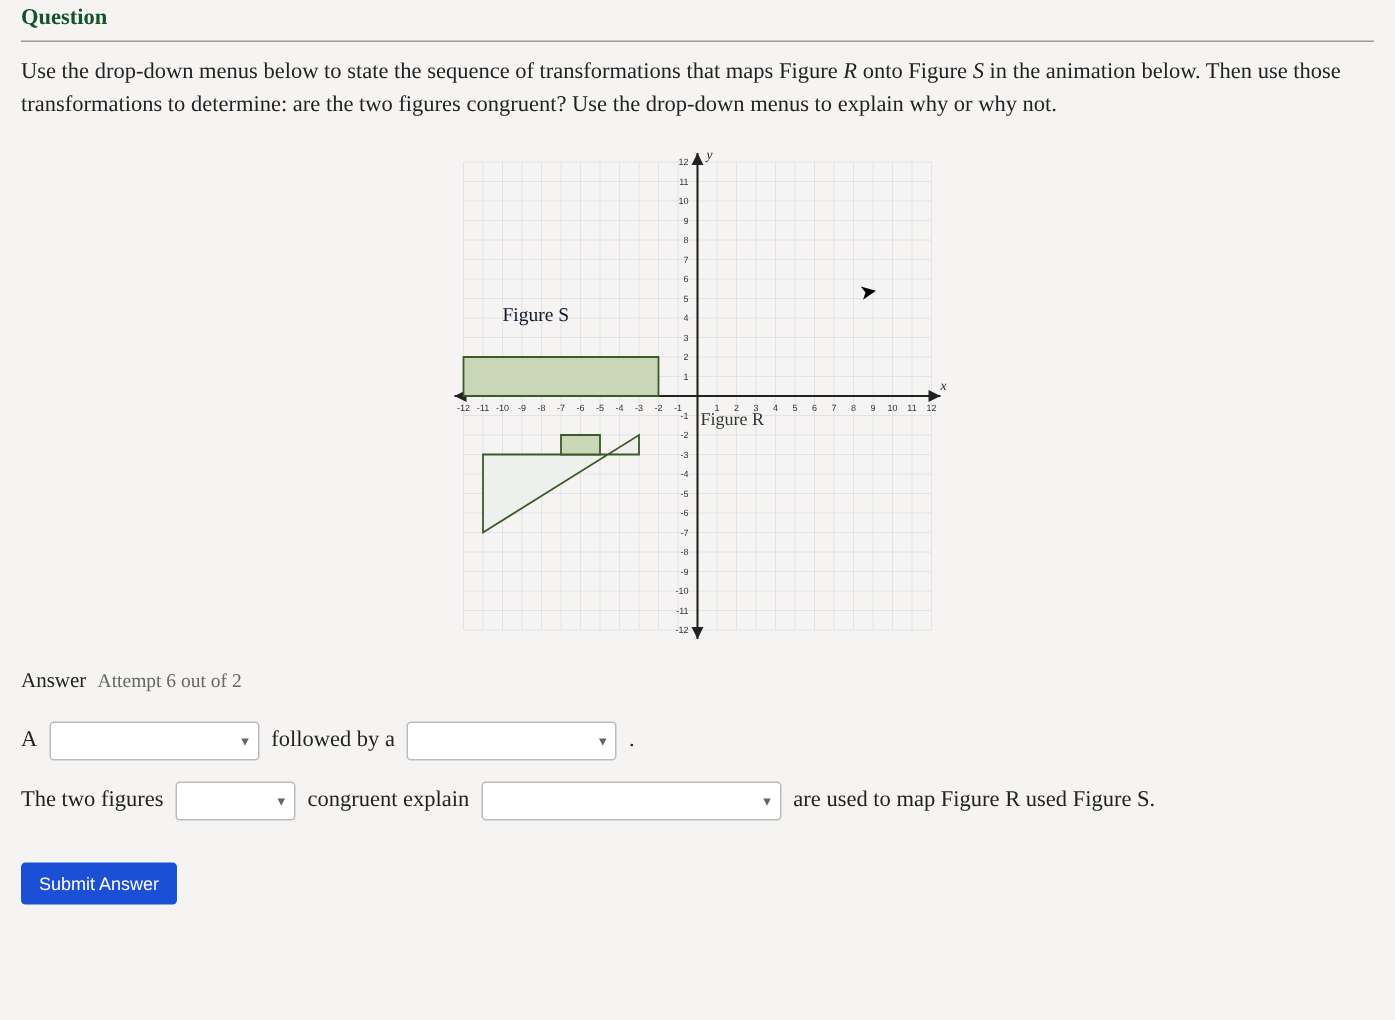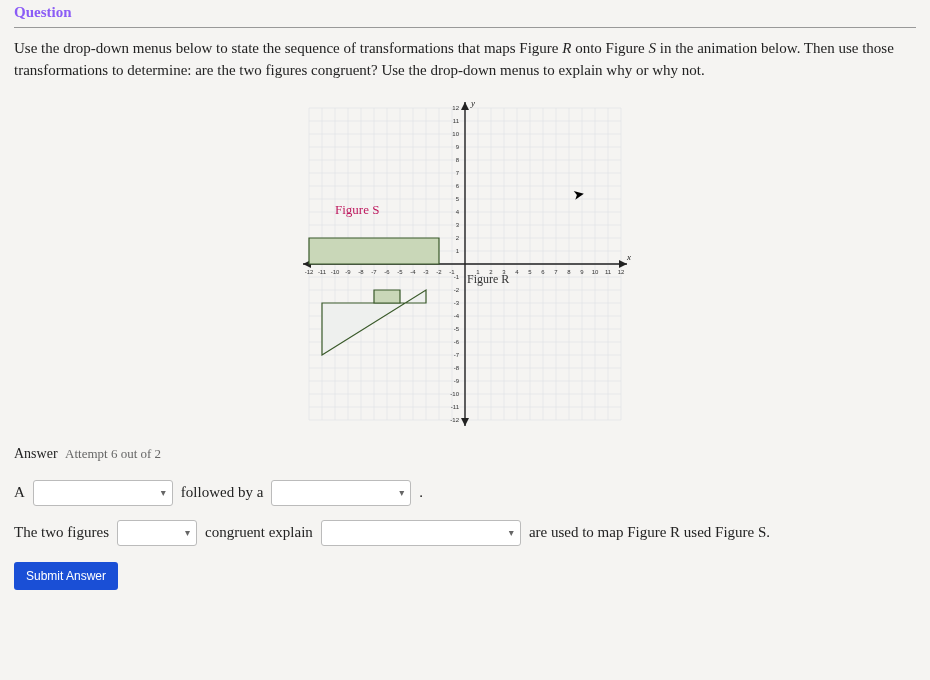--- a/index.html
+++ b/index.html
@@ -7,35 +7,35 @@
     font-family: Georgia, 'Times New Roman', serif;
     background: #f5f4f2;
     color: #222;
     width: 930px;
     height: 680px;
     overflow: hidden;
     padding: 0 14px;
   }
   .question-header {
     font-size: 15px;
-    color: #8b5cf6;
+    color: #14532d;
     font-weight: bold;
     padding: 4px 0 6px 0;
   }
   .rule { border-top: 1px solid #999; margin-bottom: 10px; }
   .prompt {
     font-size: 15px;
     line-height: 1.45;
     margin-bottom: 12px;
   }
   .prompt .mathit { font-style: italic; font-family: 'Times New Roman', serif; }
   .graph-wrap { display:flex; justify-content:center; margin: 6px 0 12px 0; }
   .graph { position: relative; width: 340px; height: 340px; }
   .graph svg { width: 100%; height: 100%; }
-  .graph-label { position:absolute; font-size:12px; color:#be185d; font-family: Georgia, serif; }
+  .graph-label { position:absolute; font-size:12px; color:#0f172a; font-family: Georgia, serif; }
   .fig-s-label { left: 40px; top: 108px; font-size:13px; }
   .fig-r-label { left: 160px; top: 178px; font-size:12px; color:#333;margin-left:12px; }
   .answer-row {
     font-size: 14px;
     margin: 10px 0 18px 0;
   }
   .answer-row b { font-weight: normal; }
   .attempt { color:#666; font-size:13px; margin-left:4px;}
   .sentence-row {
     display:flex;
@@ -66,21 +66,21 @@
   .submit {
     display:inline-block;
     background: #1a4fd6;
     color:#fff;
     font-family: Arial, sans-serif;
     font-size: 12px;
     padding: 7px 12px;
     border-radius: 3px;
     border:none;
     cursor:pointer;
-    margin-top: 2px;
+    margin-top: 14px;
   }
   .cursor-arrow {
     position:absolute;
     left: 278px;
     top: 92px;
     font-size: 14px;
     color:#000;
     transform: rotate(-10deg);
   }
 </style>

